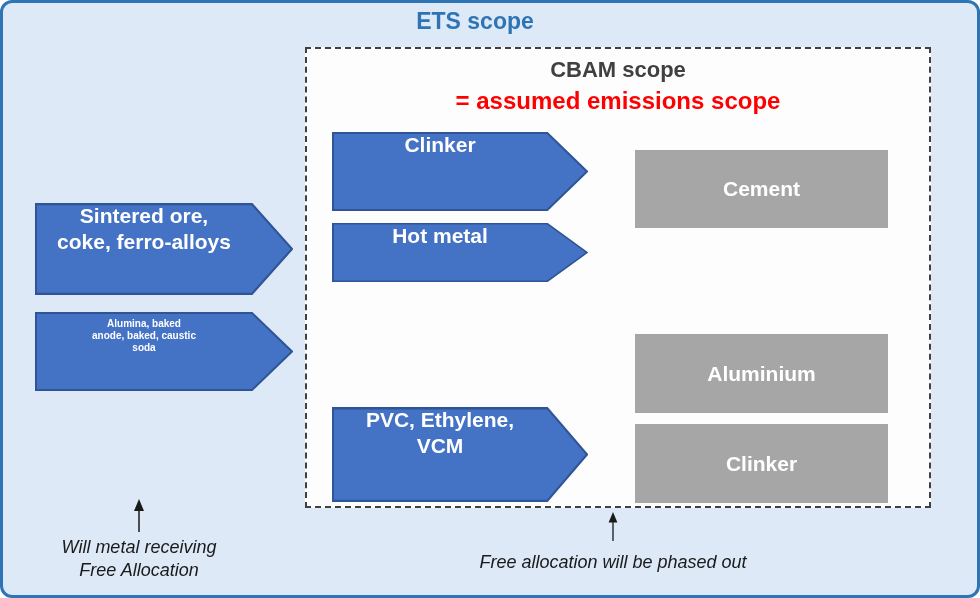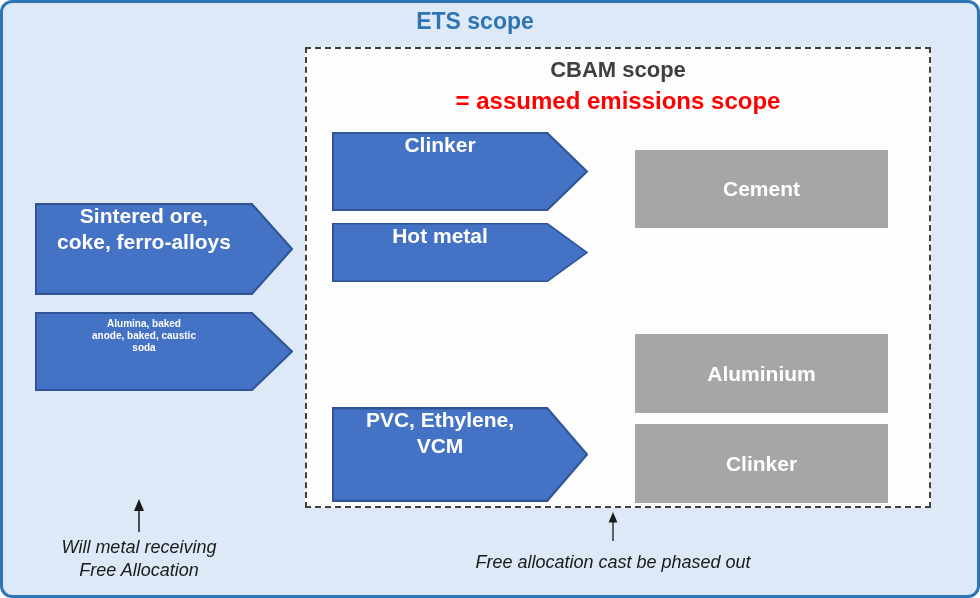--- a/index.html
+++ b/index.html
@@ -141,16 +141,16 @@
   <div class="note" style="left:26px;top:533px;width:220px;">
     <span>Will metal receiving</span>
     <span>Free Allocation</span>
   </div>
 
   <svg class="up-arrow" style="left:602px;top:509px;height:30px;" viewBox="0 0 16 34">
     <line x1="8" y1="33" x2="8" y2="9" stroke="#1a1a1a" stroke-width="1.5"></line>
     <polygon points="8,0 13,12 3,12" fill="#1a1a1a"></polygon>
   </svg>
   <div class="note" style="left:450px;top:548px;width:320px;">
-    <span>Free allocation cast be phased out</span>
+    <span>Free allocation will be phased out</span>
   </div>
 
 </div>
 
 </body></html>

